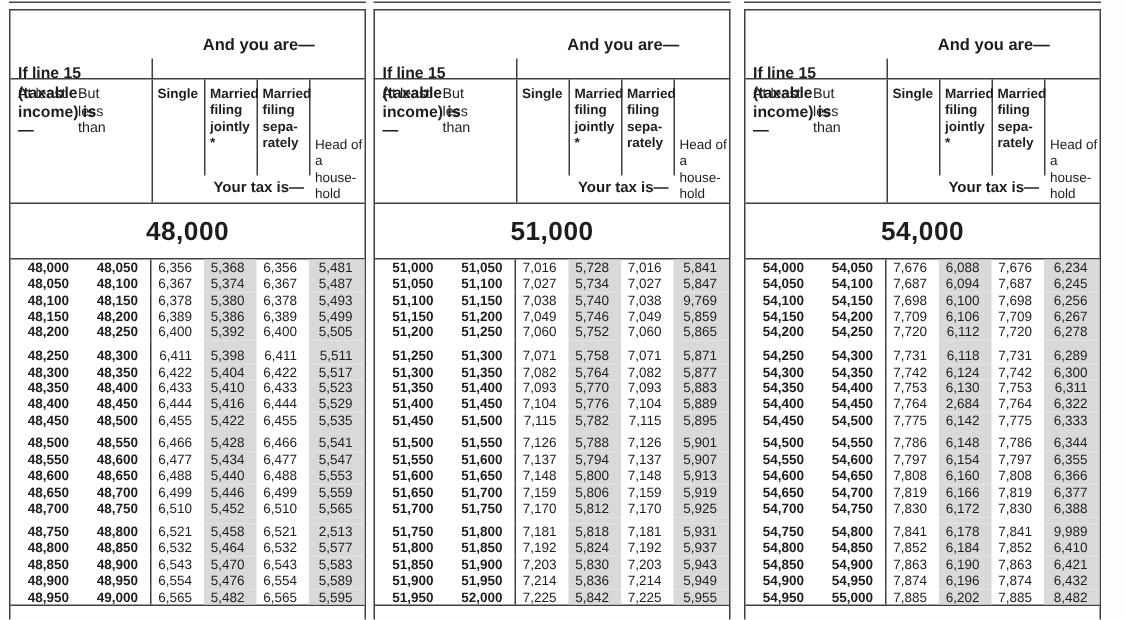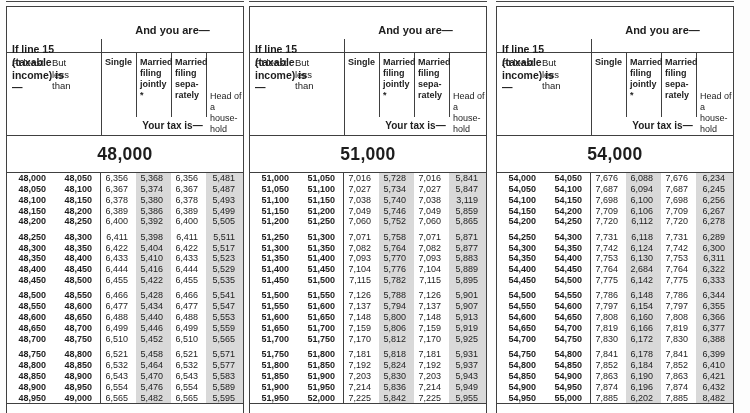--- a/index.html
+++ b/index.html
@@ -226,21 +226,21 @@
             <div class="c c4 shade"></div>
             <div class="c c5"></div>
             <div class="c c6 shade"></div>
           </div>
           <div class="row">
             <div class="c c1">48,750</div>
             <div class="c c2">48,800</div>
             <div class="c c3">6,521</div>
             <div class="c c4 shade">5,458</div>
             <div class="c c5">6,521</div>
-            <div class="c c6 shade">5,571</div>
+            <div class="c c6 shade">2,513</div>
           </div>
           <div class="row">
             <div class="c c1">48,800</div>
             <div class="c c2">48,850</div>
             <div class="c c3">6,532</div>
             <div class="c c4 shade">5,464</div>
             <div class="c c5">6,532</div>
             <div class="c c6 shade">5,577</div>
           </div>
           <div class="row">
@@ -309,21 +309,21 @@
             <div class="c c4 shade">5,734</div>
             <div class="c c5">7,027</div>
             <div class="c c6 shade">5,847</div>
           </div>
           <div class="row">
             <div class="c c1">51,100</div>
             <div class="c c2">51,150</div>
             <div class="c c3">7,038</div>
             <div class="c c4 shade">5,740</div>
             <div class="c c5">7,038</div>
-            <div class="c c6 shade">3,119</div>
+            <div class="c c6 shade">9,769</div>
           </div>
           <div class="row">
             <div class="c c1">51,150</div>
             <div class="c c2">51,200</div>
             <div class="c c3">7,049</div>
             <div class="c c4 shade">5,746</div>
             <div class="c c5">7,049</div>
             <div class="c c6 shade">5,859</div>
           </div>
           <div class="row">
@@ -648,21 +648,21 @@
             <div class="c c4 shade"></div>
             <div class="c c5"></div>
             <div class="c c6 shade"></div>
           </div>
           <div class="row">
             <div class="c c1">54,750</div>
             <div class="c c2">54,800</div>
             <div class="c c3">7,841</div>
             <div class="c c4 shade">6,178</div>
             <div class="c c5">7,841</div>
-            <div class="c c6 shade">6,399</div>
+            <div class="c c6 shade">9,989</div>
           </div>
           <div class="row">
             <div class="c c1">54,800</div>
             <div class="c c2">54,850</div>
             <div class="c c3">7,852</div>
             <div class="c c4 shade">6,184</div>
             <div class="c c5">7,852</div>
             <div class="c c6 shade">6,410</div>
           </div>
           <div class="row">

